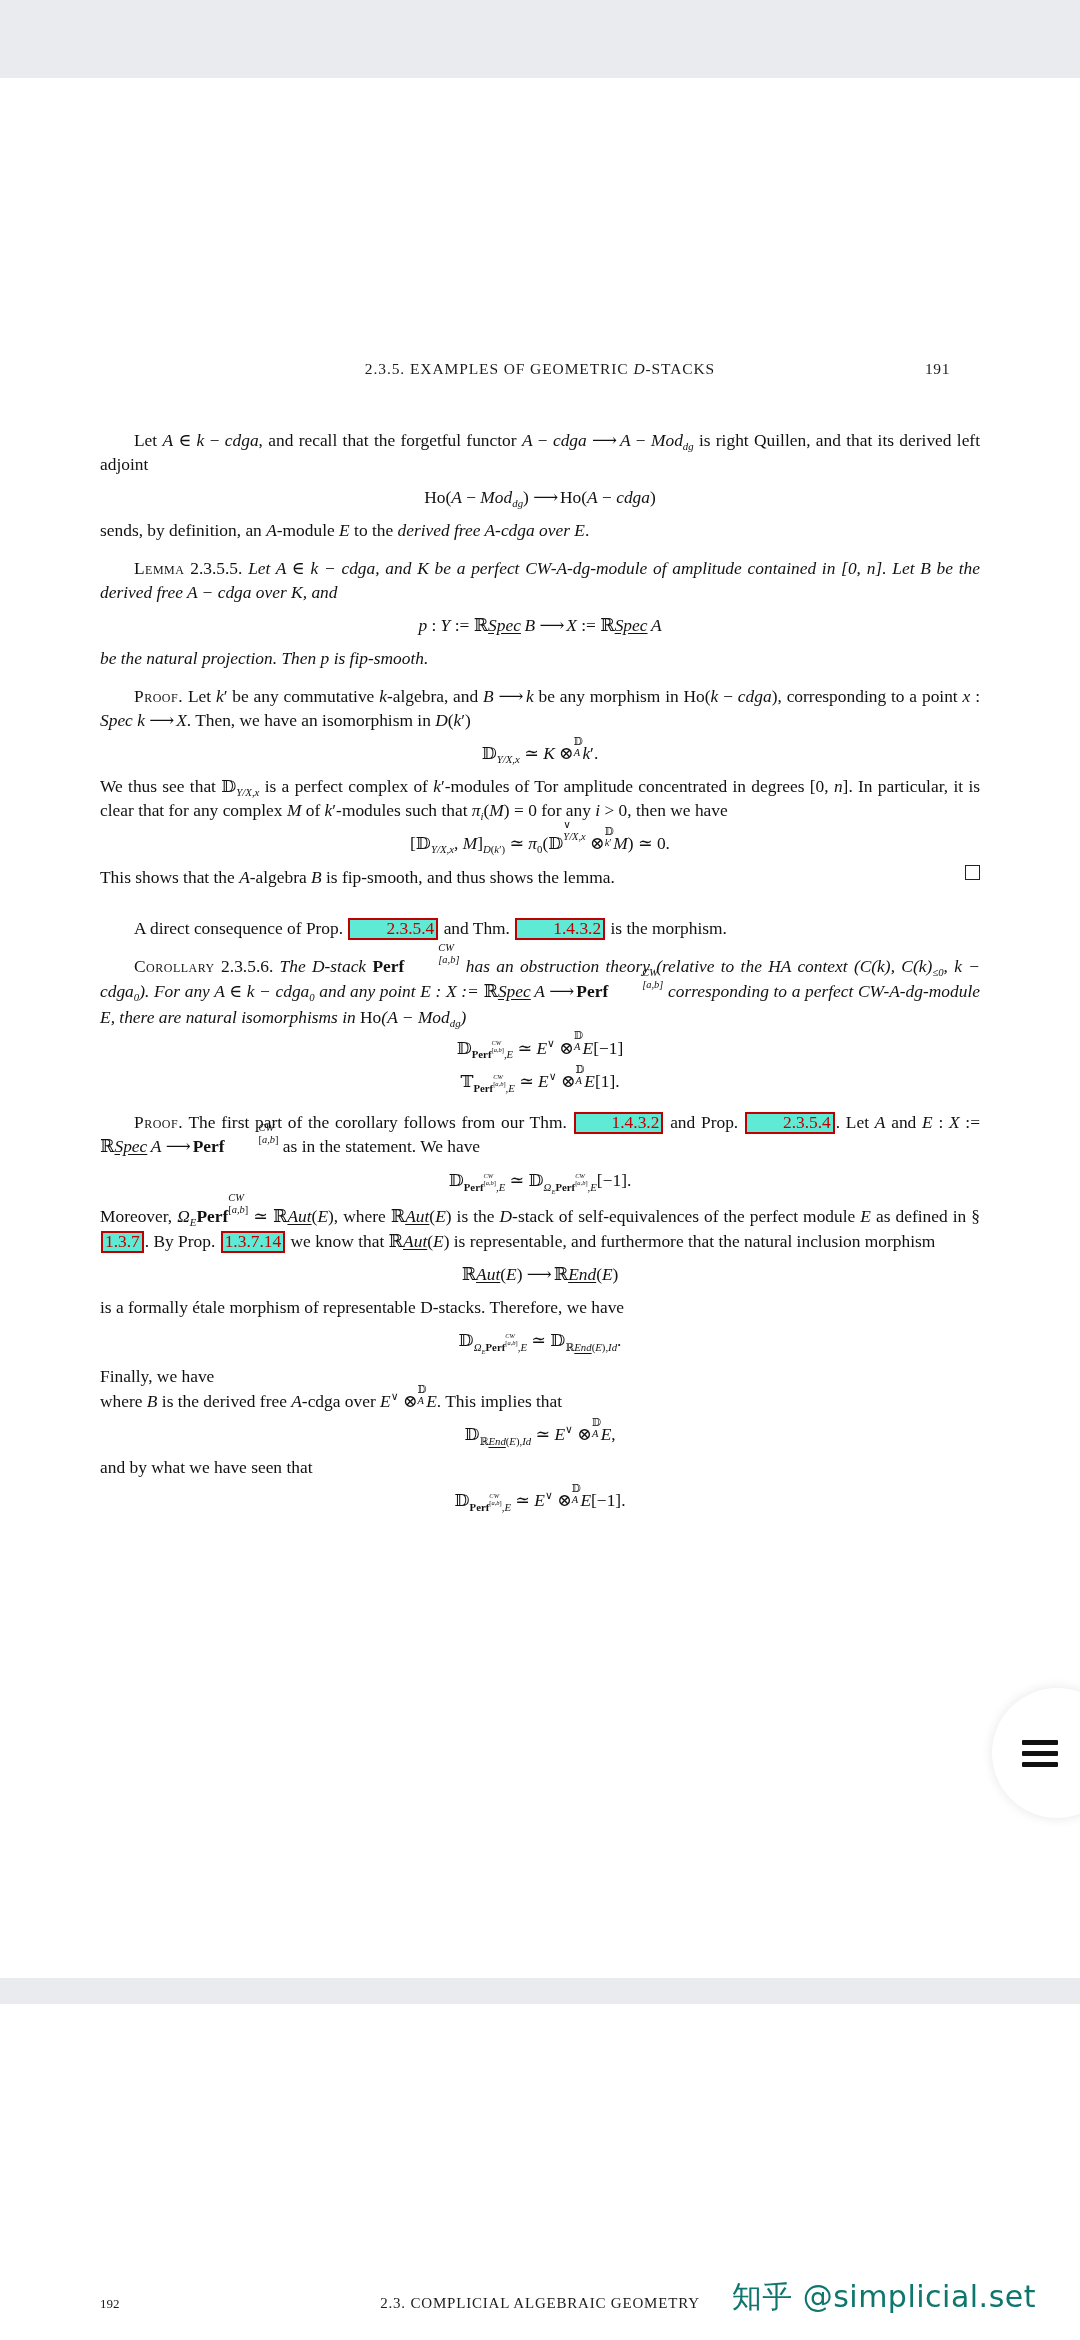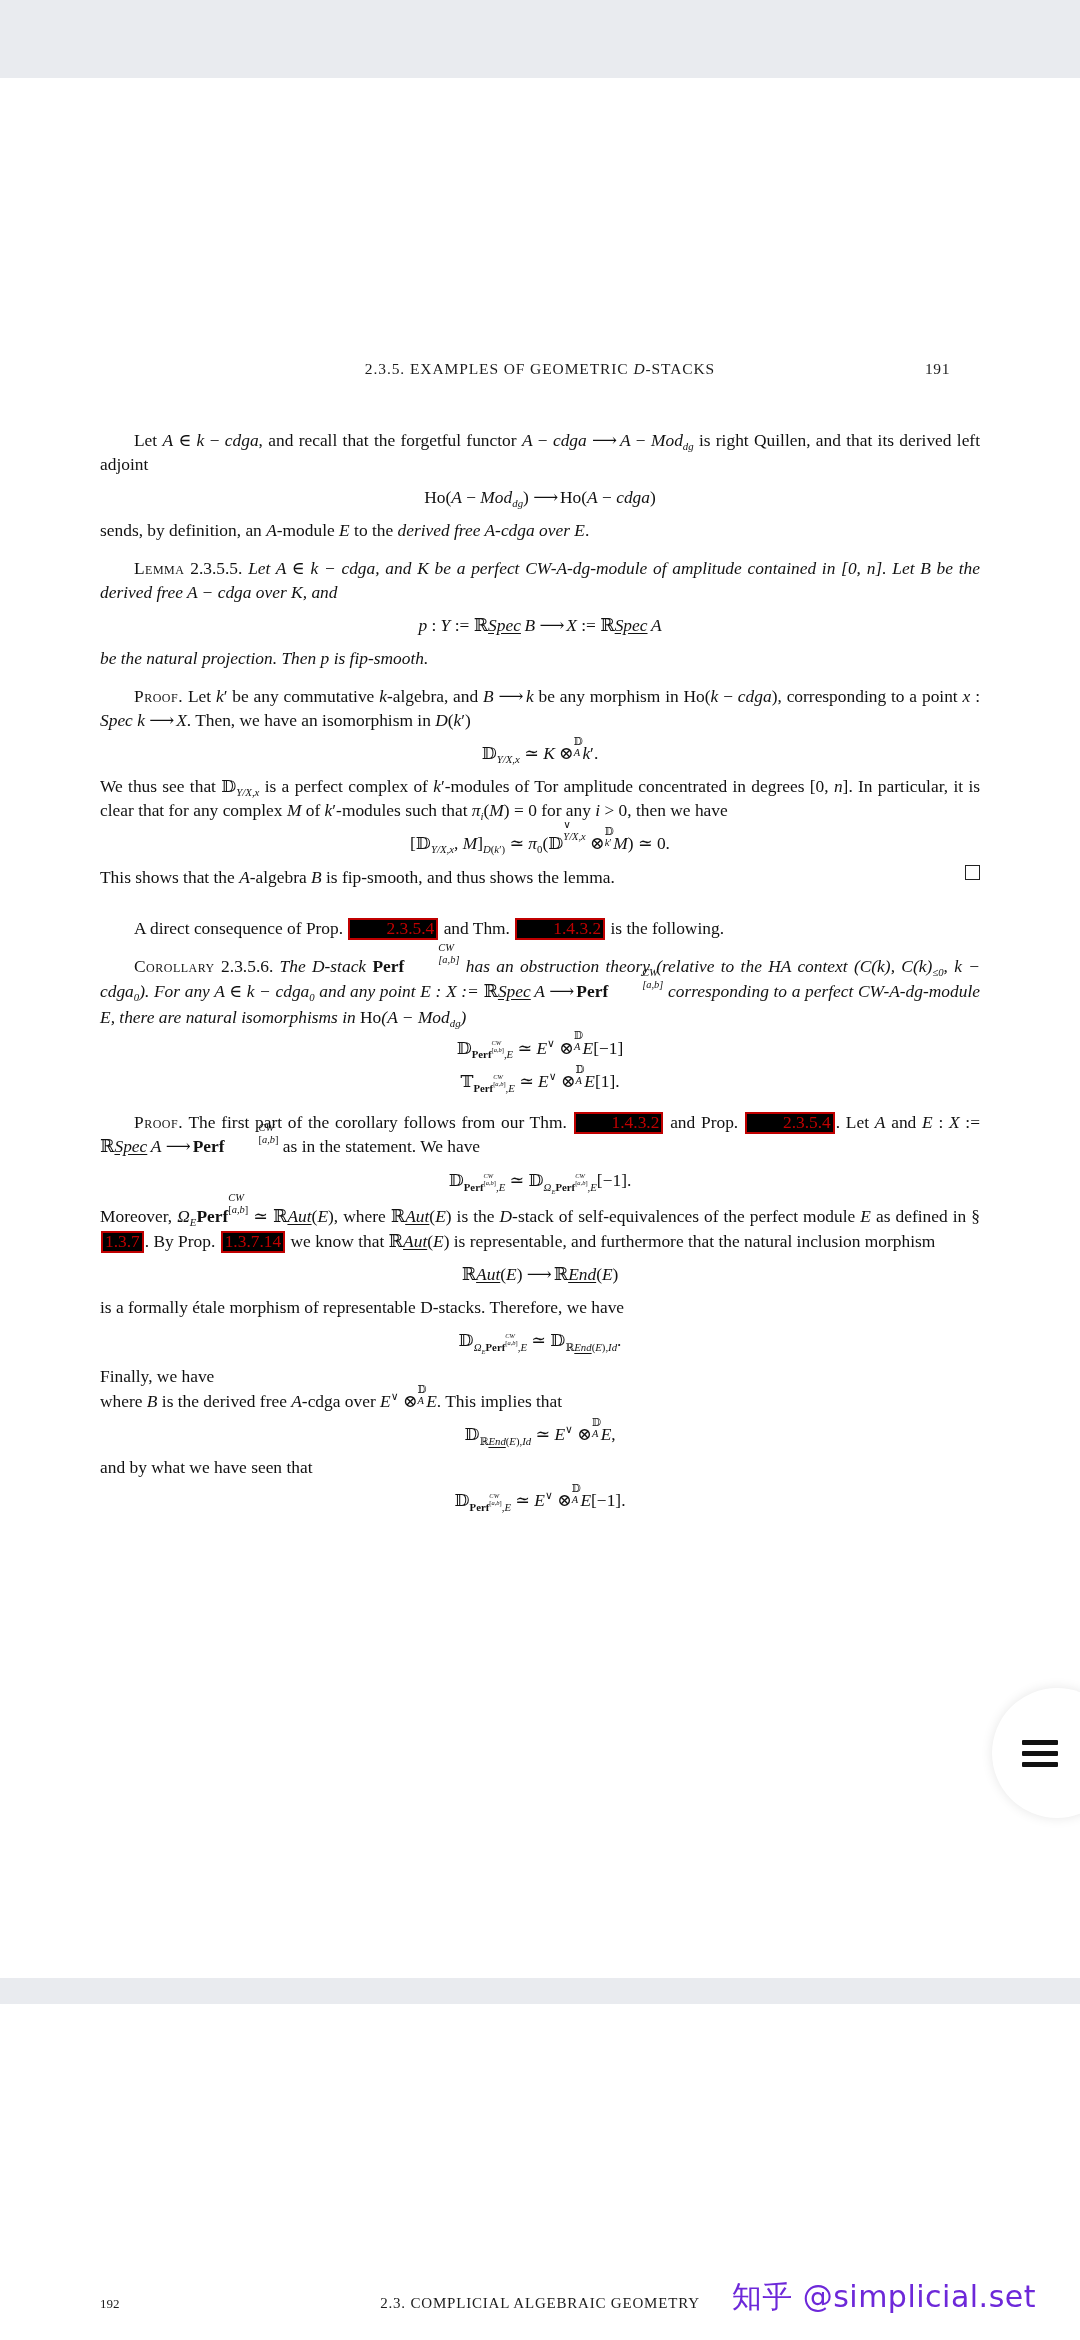--- a/index.html
+++ b/index.html
@@ -68,21 +68,21 @@
   .tensor{position:relative;display:inline-block;}
   .tensor .tsup{position:absolute;left:100%;top:-.62em;font-size:.6em;}
   .tensor .tsub{position:absolute;left:100%;top:.45em;font-size:.6em;}
   .arrow{letter-spacing:-.14em;}
 
   
   .lnk{
     color:#c00000;border:2px solid #c00000;
     padding:0 2px;margin:0 1px;line-height:1;
     display:inline-block;font-style:normal;
-    background:#000000;
+    background:#5eead4;
   }
 
   
   .qed{
     position:absolute;right:0;
     width:13px;height:13px;border:1.3px solid #222;
     display:inline-block;
   }
   .qedline{position:relative;font-family:Liberation Serif, serif;}
 
@@ -102,21 +102,21 @@
     position:absolute;left:100px;right:100px;bottom:28px;
     display:flex;align-items:center;
     font-size:15px;color:#1c1c1c;
   }
   .foot-num{width:90px;font-size:13px;}
   .foot-title{flex:1;text-align:center;font-variant:small-caps;letter-spacing:.8px;font-size:15px;}
 
   
   .watermark{
     position:absolute;right:44px;bottom:22px;
-    font-size:30px;color:#6d28d9;white-space:nowrap;
+    font-size:30px;color:#0f766e;white-space:nowrap;
     font-family:"DejaVu Sans","Liberation Sans",sans-serif;
     letter-spacing:.5px;
   }
 </style>
 </head>
 <body>
 
 <div class="viewer">
 
   <div class="page" id="page-191">
@@ -190,21 +190,21 @@
           This shows that the <span class="mi">A</span>-algebra <span class="mi">B</span> is fip-smooth, and thus shows the lemma.
           <span class="qed"></span>
         </p>
 
         <div class="gap"></div>
 
 
         <div class="gap"></div>
 
         <p class="ind">
-          <span>A direct consequence of Prop. </span><a class="lnk">2.3.5.4</a><span> and Thm. </span><a class="lnk">1.4.3.2</a><span> is the following.</span>
+          <span>A direct consequence of Prop. </span><a class="lnk">2.3.5.4</a><span> and Thm. </span><a class="lnk">1.4.3.2</a><span> is the morphism.</span>
         </p>
 
         <div class="gap"></div>
 
         <p class="ind it">
           <span class="sc rm">Corollary</span>
           <span class="rm">2.3.5.6.</span>
           The <span class="mi">D</span>-stack <span class="bold rm">Perf</span><span class="stack"><span class="up"><span class="it">CW</span></span><span class="dn">[<span class="mi">a,b</span>]</span></span> has an obstruction theory (relative to the <span class="it">HA</span> context (<span class="mi">C</span>(<span class="mi">k</span>), <span class="mi">C</span>(<span class="mi">k</span>)<sub>≤0</sub>, <span class="mi">k</span> − <span class="it">cdga</span><sub>0</sub>). For any <span class="mi">A</span> ∈ <span class="mi">k</span> − <span class="it">cdga</span><sub>0</sub> and any point
           <span class="mi">E</span> : <span class="mi">X</span> := <span class="bb rm">ℝ</span><span class="it ul">Spec</span> <span class="mi">A</span> <span class="arrow rm">⟶</span> <span class="bold rm">Perf</span><span class="stack"><span class="up"><span class="it">CW</span></span><span class="dn">[<span class="mi">a,b</span>]</span></span> corresponding to a perfect CW-A-dg-module <span class="mi">E</span>, there are natural isomorphisms in <span class="rm">Ho</span>(<span class="mi">A</span> − <span class="it">Mod<sub>dg</sub></span>)
         </p>

